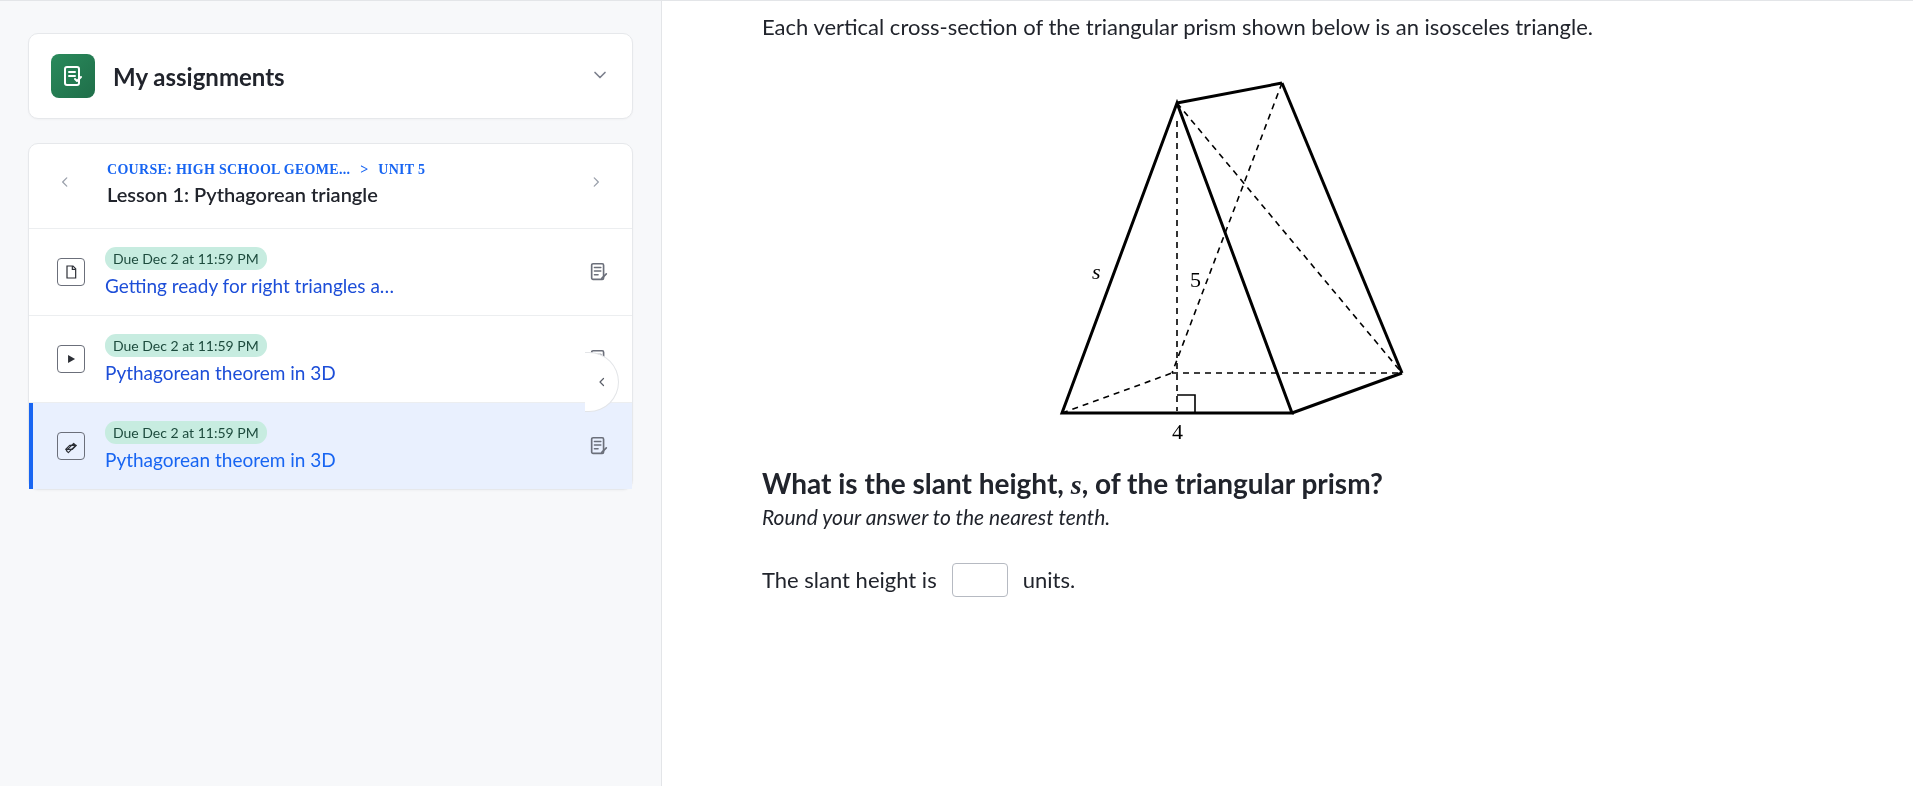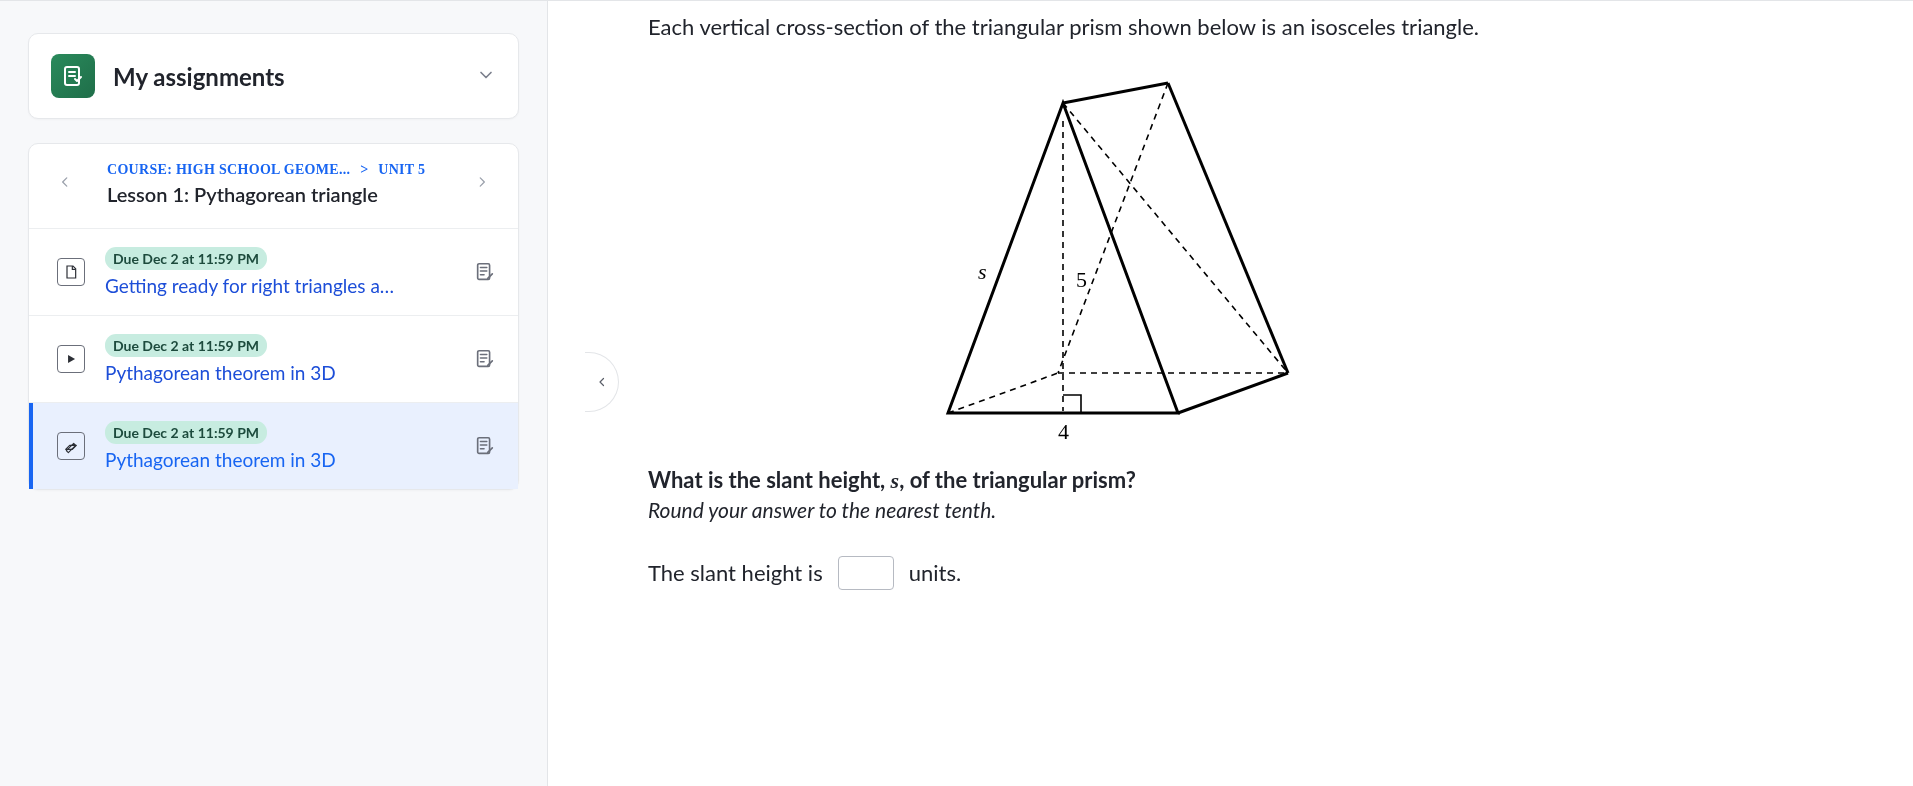--- a/index.html
+++ b/index.html
@@ -7,21 +7,21 @@
   font-family: -apple-system, BlinkMacSystemFont, "Segoe UI", Lato, sans-serif;
   background: #f7f8fa;
   color: #21242c;
   width: 1913px;
   height: 786px;
   overflow: hidden;
   position: relative;
 }
 .layout { display: flex; height: 100%; border-top: 1px solid #e3e5e8; }
 .sidebar-col {
-  width: 548px;
+  width: 662px;
   padding: 32px 28px 0 28px;
   border-right: 1px solid #e3e5e8;
   background: #f7f8fa;
   position: relative;
 }
 .card {
   background: #fff;
   border: 1px solid #e6e8eb;
   border-radius: 10px;
   box-shadow: 0 1px 2px rgba(0,0,0,0.03);
@@ -73,21 +73,21 @@
   display: flex; align-items: center; justify-content: center;
   margin-right: 20px; flex-shrink: 0; margin-left: 6px;
   color: #2c2f36;
 }
 .item-body { flex: 1; min-width: 0; }
 .due-badge {
   display: inline-block;
   background: #c7ece0;
   color: #1d4b3d;
   font-size: 14px;
-  font-weight: 700;
+  font-weight: 400;
   padding: 3px 8px;
   border-radius: 11px;
   margin-bottom: 4px;
 }
 .item-title { font-size: 19px; color: #1d4ed8; white-space: nowrap; overflow: hidden; text-overflow: ellipsis; }
 .item-title.active-link { color: #1865f2; }
 .item-status { font-size: 15px; color: #7b7f8c; margin-top: 2px; }
 .item-trailing { margin-left: 14px; color: #6b6f7a; }
 .item-trailing svg { display:block; }
 
@@ -108,21 +108,21 @@
 
 .content-col {
   flex: 1;
   background: #fff;
   padding: 10px 60px 0 100px;
   position: relative;
 }
 .prompt-text { font-size: 22px; line-height: 1.45; color: #21242c; max-width: 860px; }
 .figure-wrap { margin: 30px 0 20px 260px; }
 .question-block { margin-top: 10px; max-width: 860px; }
-.q-line1 { font-size: 22px; font-weight: 700; color: #21242c; }
+.q-line1 { font-size: 28px; font-weight: 700; color: #21242c; }
 .q-line1 .mathit { font-family: Georgia, 'Times New Roman', serif; font-style: italic; font-weight: 600; }
 .q-line2 { font-size: 21px; font-style: italic; color: #21242c; margin-top: 3px; }
 .answer-row { margin-top: 34px; font-size: 22px; color: #21242c; display: flex; align-items: center; gap: 15px; }
 .answer-input {
   width: 56px; height: 34px;
   border: 1.5px solid #b6bac2;
   border-radius: 4px;
   font-size: 18px; text-align: center;
 }
 </style>

